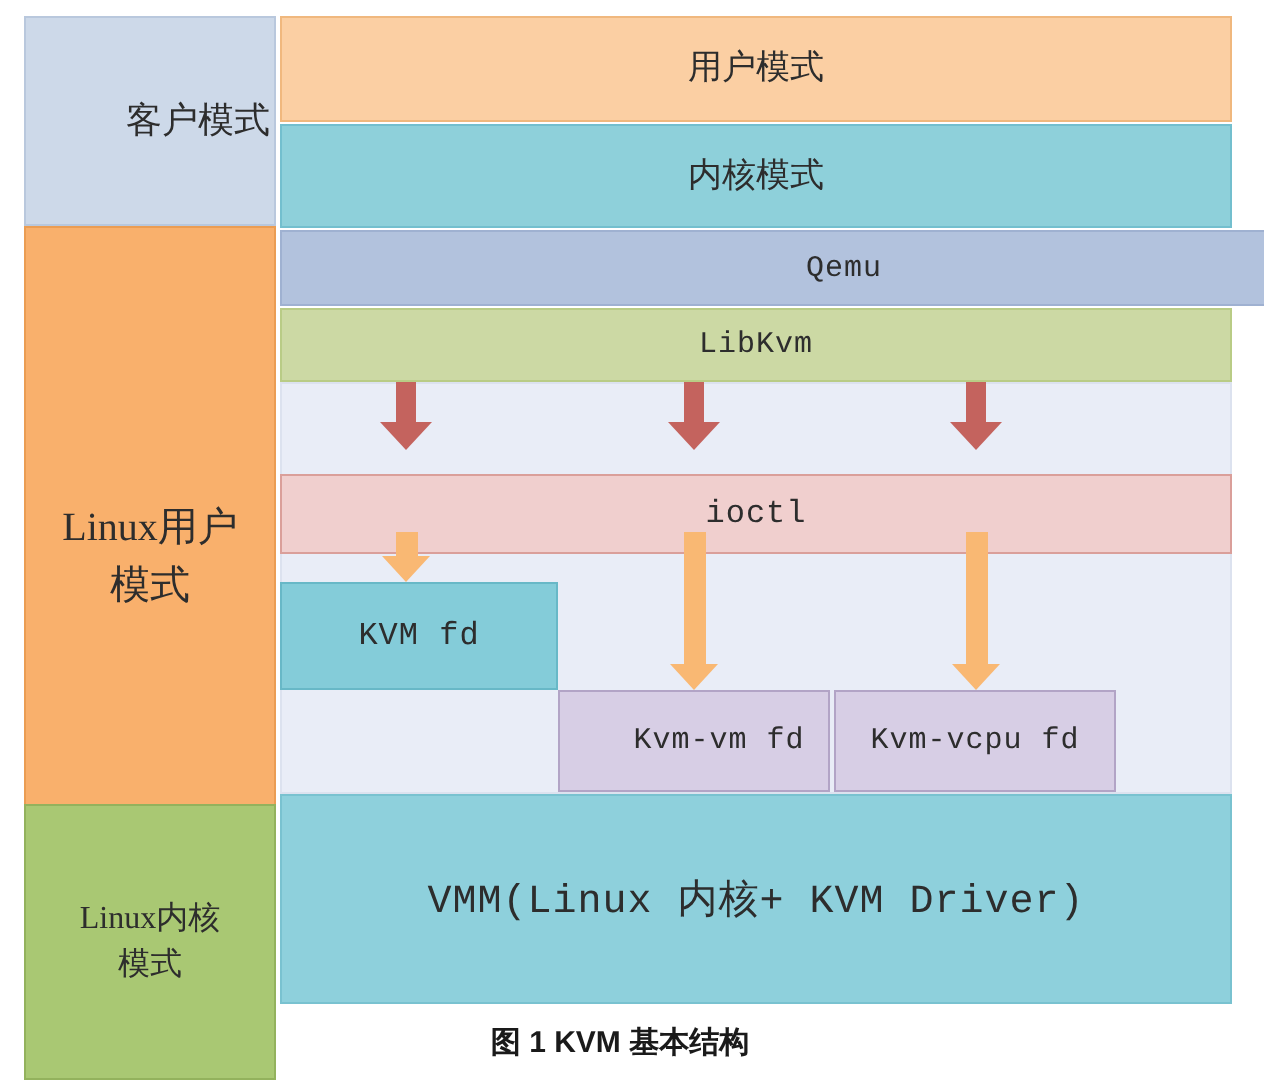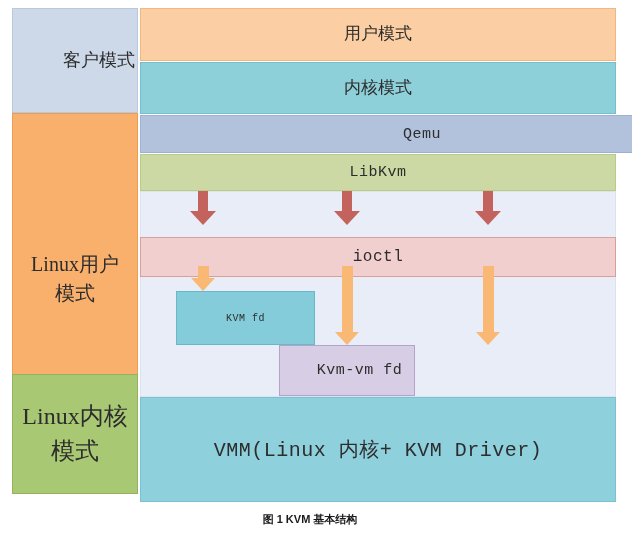--- a/index.html
+++ b/index.html
@@ -28,58 +28,58 @@
   }
   .mono{
     font-family:"Liberation Mono","DejaVu Sans Mono", monospace;
     letter-spacing:.5px;
   }
   
   .guest-block{left:12px;top:8px;width:126px;height:105px;
     background:var(--guest-bg);border:1px solid var(--guest-border);font-size:18px;padding-left:48px;}
   .linux-user-block{left:12px;top:113px;width:126px;height:332px;
     background:var(--linux-user-bg);border:1px solid var(--linux-user-border);font-size:20px;}
-  .linux-kernel-block{left:12px;top:374px;width:126px;height:120px;
-    background:var(--linux-kernel-bg);border:1px solid var(--linux-kernel-border);font-size:24px;}
+  .linux-kernel-block{left:12px;top:402px;width:126px;height:138px;
+    background:var(--linux-kernel-bg);border:1px solid var(--linux-kernel-border);font-size:16px;}
   
   .user-bar{left:140px;top:8px;width:476px;height:53px;
     background:var(--user-mode-bg);border:1px solid var(--user-mode-border);font-size:17px;}
   .kernel-bar{left:140px;top:62px;width:476px;height:52px;
     background:var(--kernel-mode-bg);border:1px solid var(--kernel-mode-border);font-size:17px;}
   .qemu-bar{left:140px;top:115px;width:564px;height:38px;
     background:var(--qemu-bg);border:1px solid var(--qemu-border);font-size:15px;}
   .libkvm-bar{left:140px;top:154px;width:476px;height:37px;
     background:var(--libkvm-bg);border:1px solid var(--libkvm-border);font-size:15px;}
   .panel{left:140px;top:191px;width:476px;height:206px;
     background:var(--panel-bg);border:1px solid var(--panel-border);}
   .ioctl-bar{left:140px;top:225px;width:476px;height:40px;
     background:var(--ioctl-bg);border:1px solid var(--ioctl-border);font-size:16px;z-index:3;margin-top:12px;}
   .kvm-fd-box{left:140px;top:291px;width:139px;height:54px;
-    background:var(--kvm-fd-bg);border:1px solid var(--kvm-fd-border);font-size:10px;z-index:3;margin-left:36px;}
+    background:var(--kvm-fd-bg);border:1px solid var(--kvm-fd-border);font-size:16px;z-index:3;}
   .purple{background:var(--purple-bg);border:1px solid var(--purple-border);font-size:15px;z-index:3;}
   .devkvm-box{left:140px;top:345px;width:137px;height:51px;}
   .kvmvm-box{left:279px;top:345px;width:136px;height:51px;padding-left:25px;}
   .kvmvcpu-box{left:417px;top:345px;width:141px;height:51px;}
   .vmm-bar{left:140px;top:397px;width:476px;height:105px;
     background:var(--vmm-bg);border:1px solid var(--vmm-border);font-size:20px;}
   
   .arrow{position:absolute;display:flex;flex-direction:column;align-items:center;z-index:4;}
   .arrow .shaft{flex:1 1 auto;}
   .arrow .head{width:0;height:0;}
   .arrow.red{width:26px;}
   .arrow.red .shaft{width:10px;background:var(--red-arrow);}
   .arrow.red .head{border-left:13px solid transparent;border-right:13px solid transparent;
     border-top:14px solid var(--red-arrow);}
   .arrow.orange{width:24px;}
   .arrow.orange .shaft{width:11px;background:var(--orange-arrow);}
   .arrow.orange .head{border-left:12px solid transparent;border-right:12px solid transparent;
     border-top:13px solid var(--orange-arrow);}
   
   .caption{position:absolute;left:0;top:512px;width:620px;
-    text-align:center;font-size:11px;font-weight:600;color:var(--caption);
+    text-align:center;font-size:15px;font-weight:600;color:var(--caption);
     font-family:"Liberation Sans", sans-serif;}
 </style>
 </head>
 <body>
 
 <div class="canvas">
 
   <div class="box cjk guest-block">
     <span>客户模式</span>
   </div>
@@ -136,20 +136,23 @@
     <div class="shaft"></div>
     <div class="head"></div>
   </div>
 
   <div class="box mono kvm-fd-box">
     <span>KVM fd</span>
   </div>
   <div class="box mono purple kvmvm-box">
     <span>Kvm-vm fd</span>
   </div>
+  <div class="box mono purple kvmvcpu-box">
+    <span>Kvm-vcpu fd</span>
+  </div>
 
   <div class="box mono vmm-bar">
     <span>VMM(Linux 内核+ KVM Driver)</span>
   </div>
 
   <div class="caption">图 1 KVM 基本结构</div>
 
 </div>
 
 </body></html>

